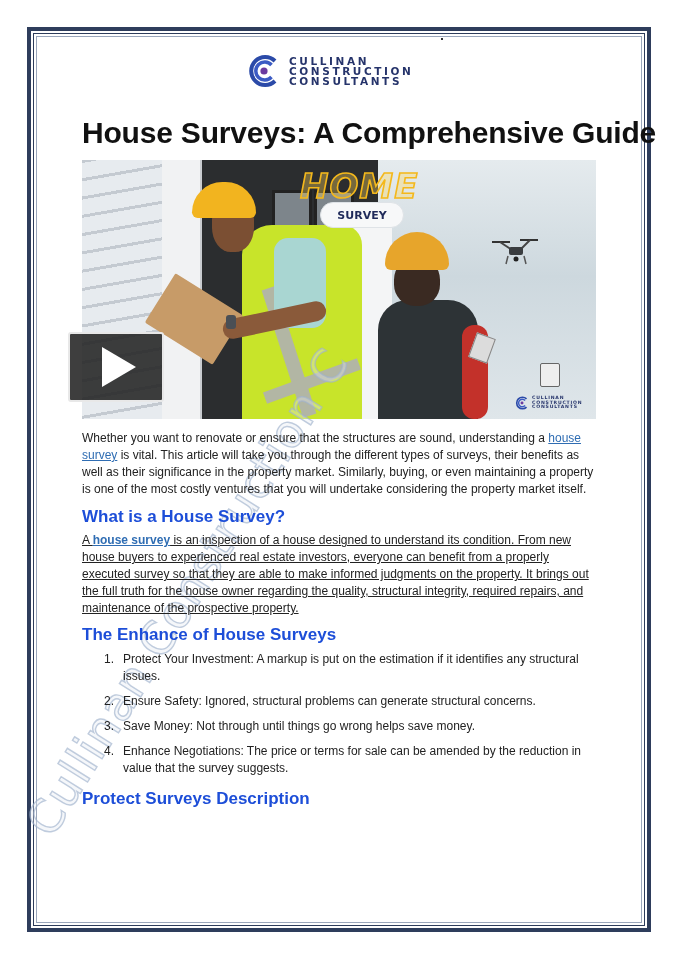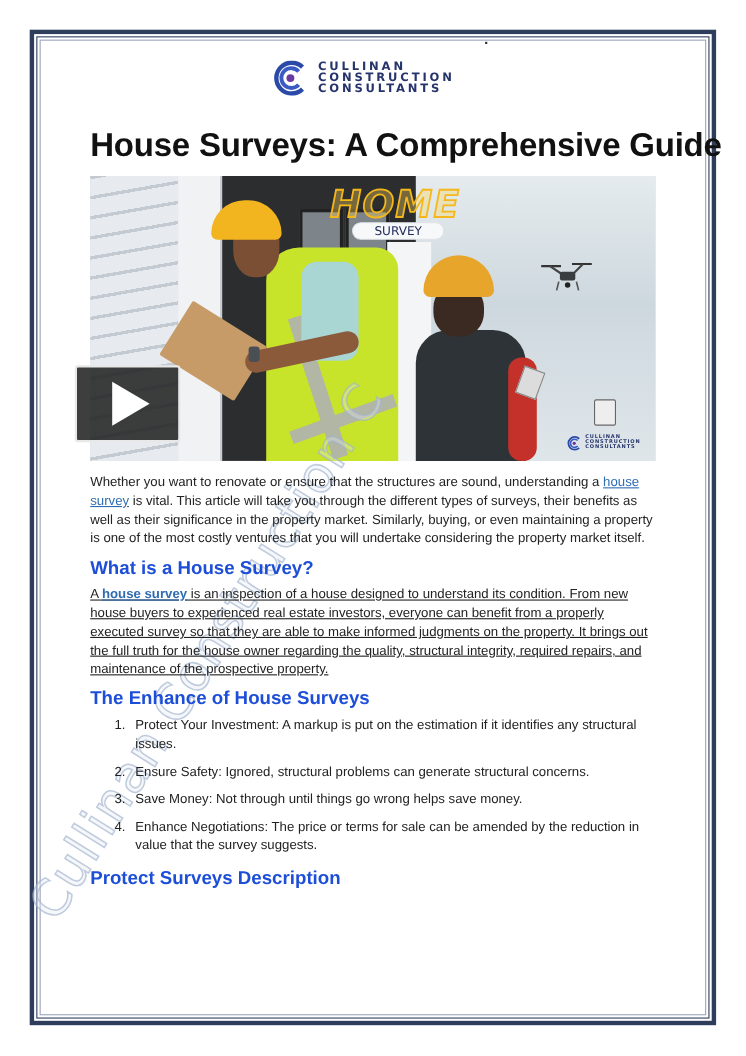--- a/index.html
+++ b/index.html
@@ -63,24 +63,24 @@
   .tablet { position: absolute; left: 390px; top: 175px; width: 20px; height: 26px; background: #dcdcdc; transform: rotate(20deg); border: 1px solid #888; }
 
   .drone { position: absolute; left: 408px; top: 74px; width: 50px; height: 34px; }
 
   .home-word {
     position: absolute; left: 218px; top: 6px;
     font-family: "DejaVu Sans", sans-serif; font-weight: bold; font-style: italic; font-size: 34px;
     color: rgba(255, 215, 90, 0.35); -webkit-text-stroke: 1.6px #f4b81c; letter-spacing: 1px;
   }
   .survey-bubble {
-    position: absolute; left: 238px; top: 42px; width: 84px; height: 16px;
+    position: absolute; left: 238px; top: 42px; width: 84px; height: 26px;
     background: #f7f8f9; border-radius: 16px; border: 1px solid #dfe3e7;
     display: flex; align-items: center; justify-content: center;
-    font-family: "DejaVu Sans", sans-serif; font-weight: normal; font-size: 11px; color: #1f2a5a;
+    font-family: "DejaVu Sans", sans-serif; font-weight: bold; font-size: 11px; color: #1f2a5a;
   }
 
   .book-icon { position: absolute; left: 458px; top: 203px; width: 20px; height: 24px; border: 1.5px solid #666; border-radius: 2px; background: #eee; }
   .mini-logo { position: absolute; left: 433px; top: 236px; display: flex; align-items: center; }
   .mini-logo-text { margin-left: 3px; display: flex; flex-direction: column; }
   .mini-line { font-family: "DejaVu Sans", sans-serif; font-size: 4.6px; font-weight: bold; letter-spacing: 0.8px; line-height: 4.6px; color: #26346b; }
 
   .play-btn {
     position: absolute; left: 68px; top: 332px; width: 96px; height: 70px;
     background: rgba(35, 35, 35, 0.88); border: 2px solid #e8e8e8; border-radius: 3px;

